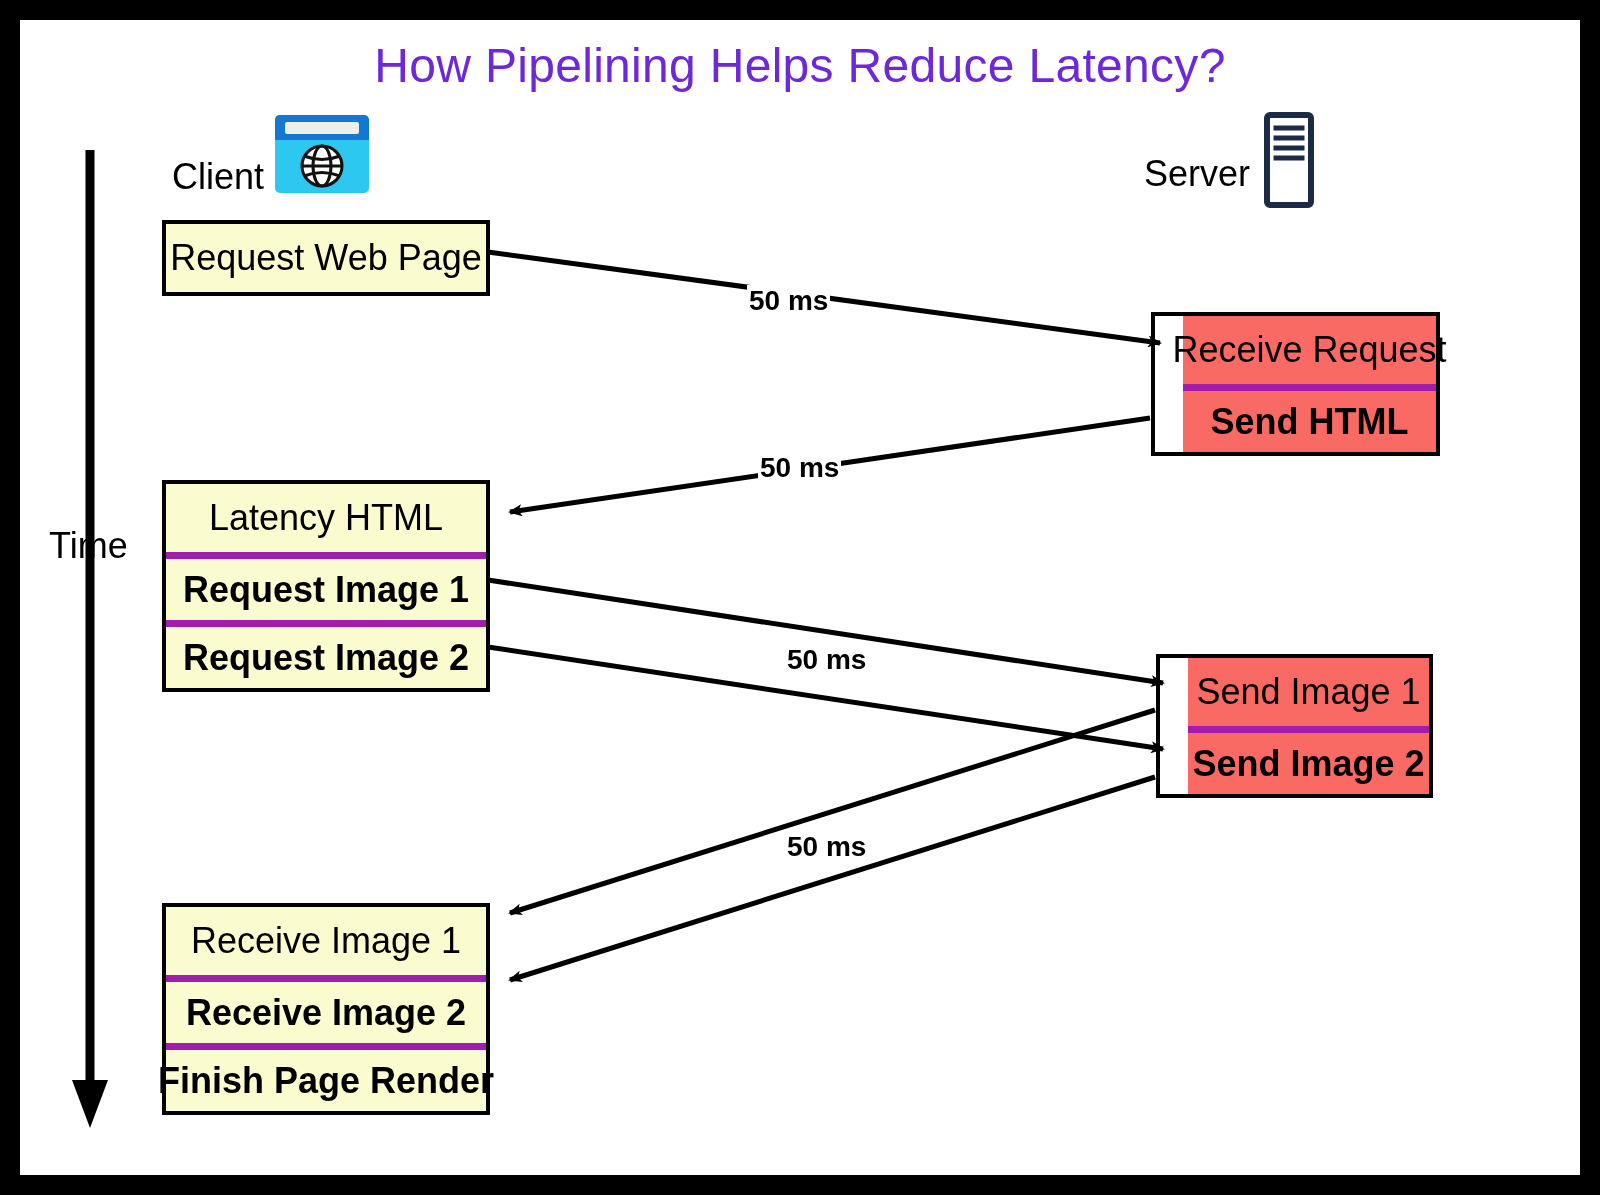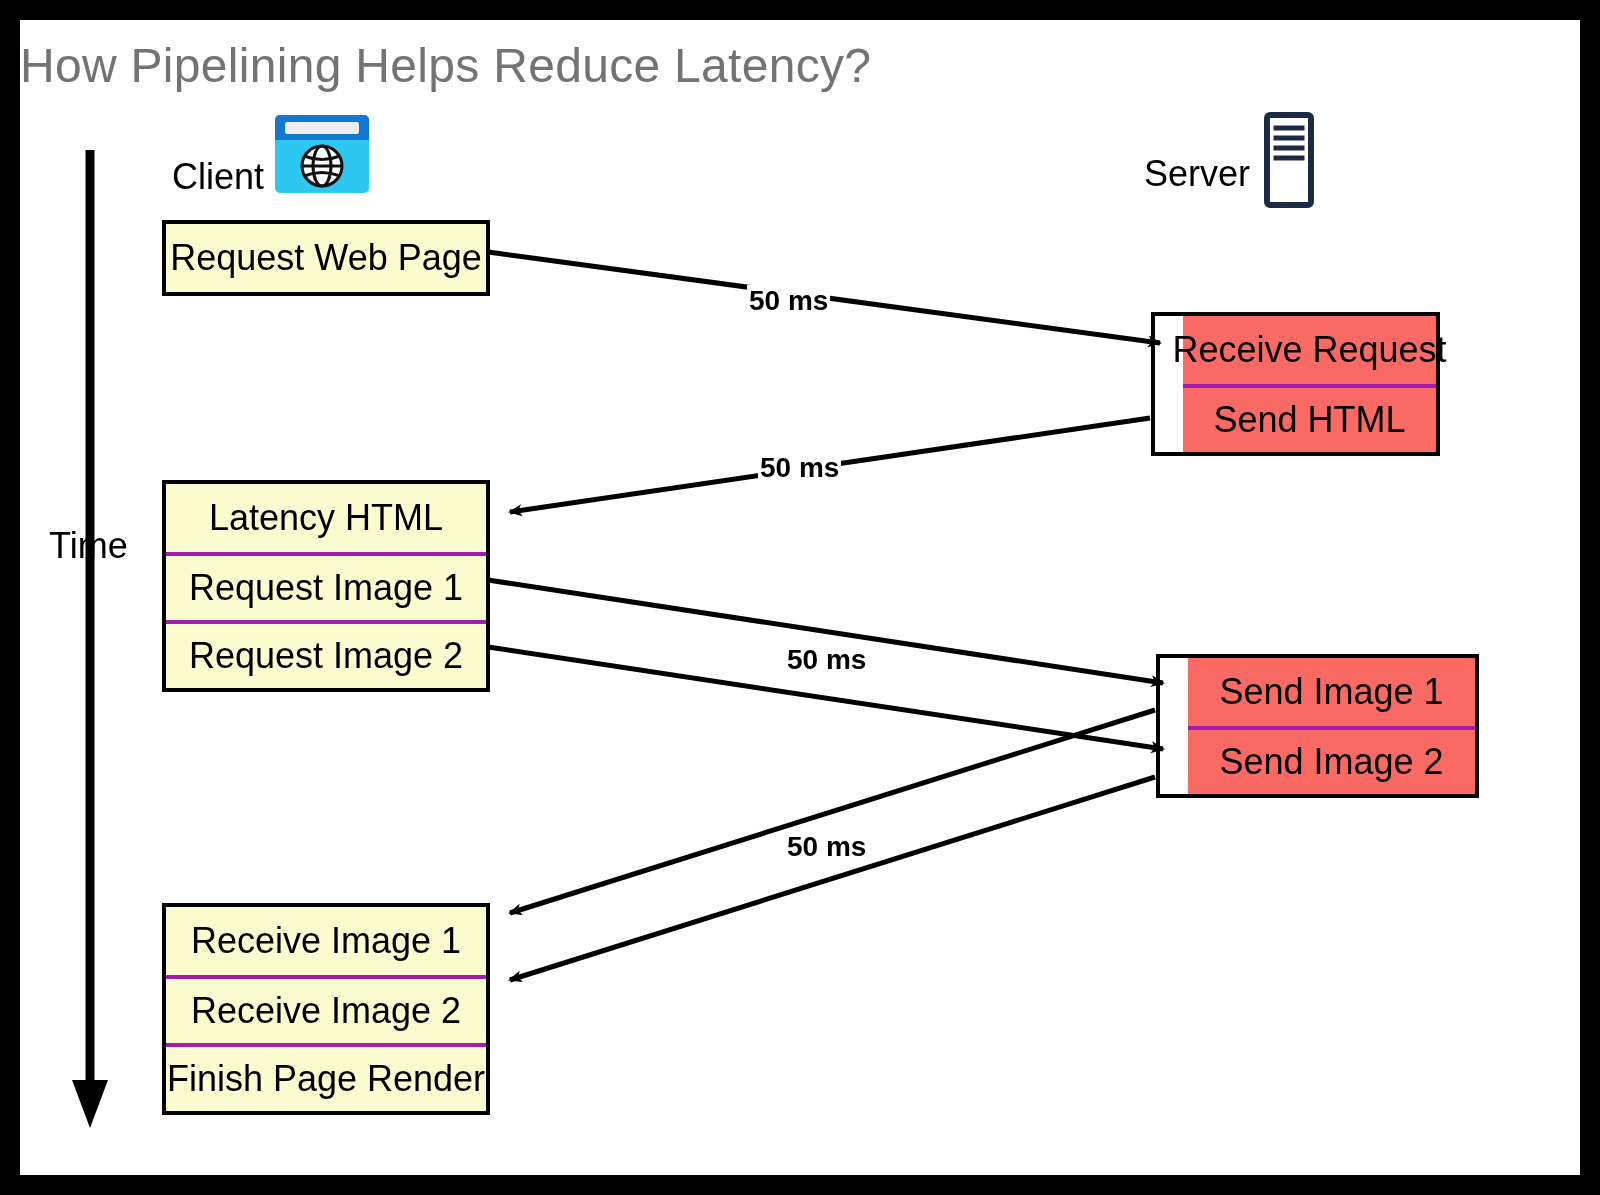--- a/index.html
+++ b/index.html
@@ -21,23 +21,23 @@
     top: 20px;
     width: 1560px;
     height: 1155px;
     background: #ffffff;
   }
   #title {
     position: absolute;
     left: 0;
     top: 18px;
     width: 1560px;
-    text-align: left;
+    text-align: center;
     font-size: 48px;
-    color: #737373;
+    color: #6d28d9;
     letter-spacing: 0.3px;
     white-space: nowrap;
   }
   .actor-label {
     position: absolute;
     font-size: 36px;
     color: #000000;
     white-space: nowrap;
   }
   #client-label { left: 152px; top: 136px; }
@@ -95,21 +95,21 @@
   .stack .cell {
     box-sizing: border-box;
     display: flex;
     align-items: center;
     justify-content: center;
     font-size: 36px;
     color: #000000;
     white-space: nowrap;
     height: 68px;
   }
-  .stack .cell + .cell { border-top: 4px solid #a21caf; }
+  .stack .cell + .cell { border-top: 7px solid #a21caf; font-weight: bold; }
   .client-stack .cell { background: #fbfbd0; }
   .server-stack .cell { background: #fa6a64; margin-left: 28px; }
 
   .lbl-ms {
     position: absolute;
     font-size: 28px;
     color: #000000;
     background: #ffffff;
     padding: 0 2px;
     white-space: nowrap;
@@ -204,19 +204,19 @@
       <div class="cell">Receive Image 1</div>
       <div class="cell">Receive Image 2</div>
       <div class="cell">Finish Page Render</div>
     </div>
 
     <div class="stack server-stack" style="left:1131px; top:292px; width:289px;">
       <div class="cell">Receive Request</div>
       <div class="cell">Send HTML</div>
     </div>
 
-    <div class="stack server-stack" style="left:1136px; top:634px; width:323px;">
+    <div class="stack server-stack" style="left:1136px; top:634px; width:277px;">
       <div class="cell">Send Image 1</div>
       <div class="cell">Send Image 2</div>
     </div>
 
   </div>
 </div>
 
 </body></html>

